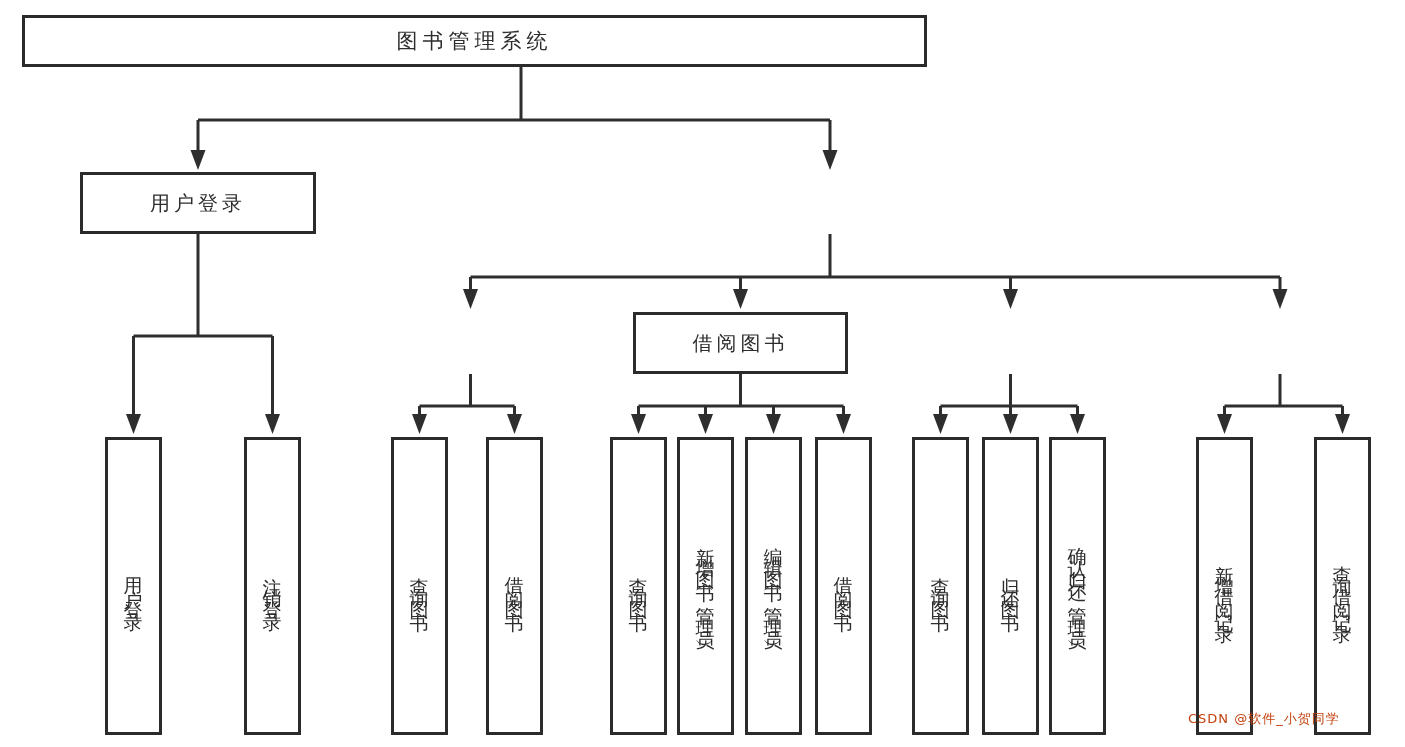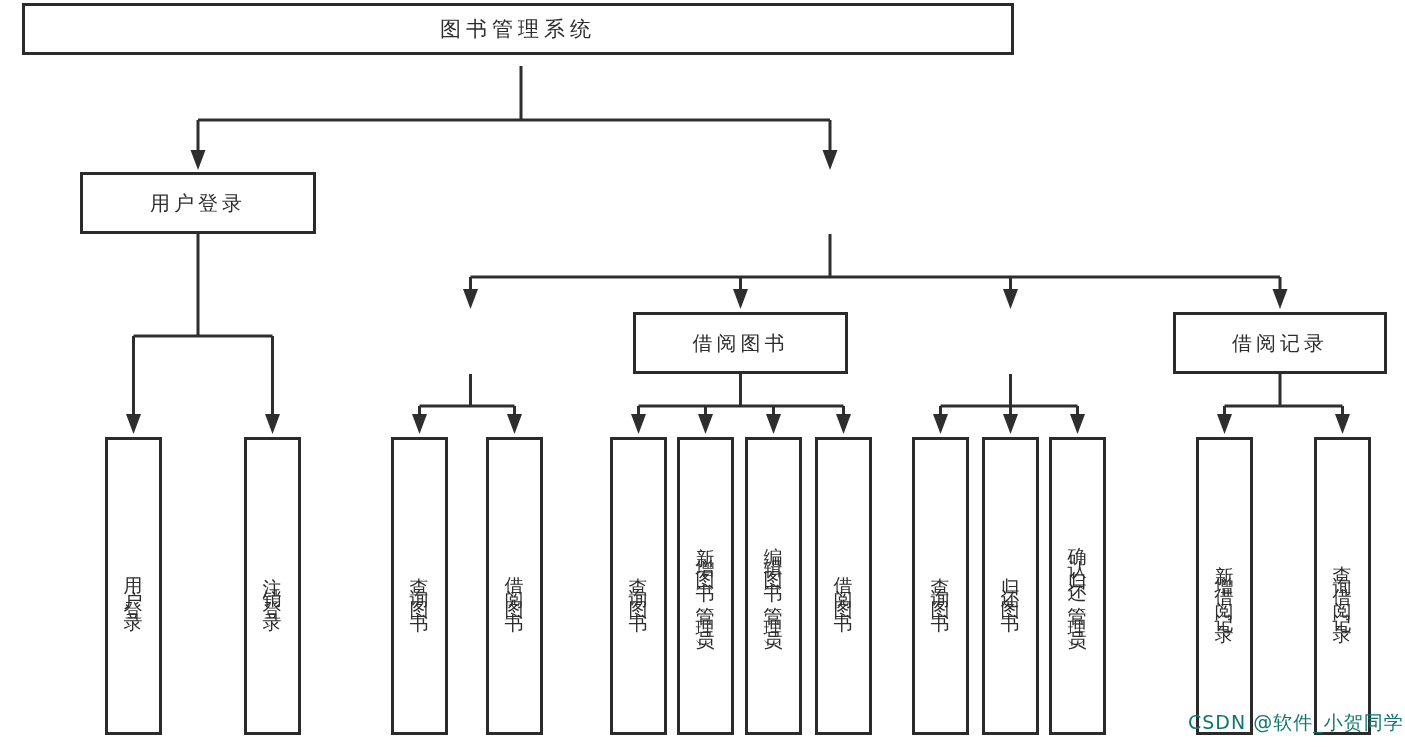--- a/index.html
+++ b/index.html
@@ -19,21 +19,21 @@
   }
   .box {
     position: absolute;
     box-sizing: border-box;
     border: 3px solid #2b2b2b;
     background: #ffffff;
     display: flex;
     align-items: center;
     justify-content: center;
   }
-  .root { left: 22px; top: 3px; width: 992px; height: 52px; }
+  .root { left: 22px; top: 15px; width: 905px; height: 52px; }
   .l2   { top: 172px; width: 236px; height: 62px; }
   .l3   { top: 312px; width: 215px; height: 62px; }
   .leaf { top: 437px; width: 57px;  height: 298px; }
   .h-label {
     font-size: 20px;
     letter-spacing: 4px;
     white-space: nowrap;
     color: #2d2d2d;
   }
   .root .h-label { font-size: 21px; letter-spacing: 5px; }
@@ -43,23 +43,23 @@
     font-size: 19px;
     letter-spacing: 12px;
     line-height: 1;
     white-space: nowrap;
     color: #2d2d2d;
   }
   .watermark {
     position: absolute;
     left: 1188px;
     top: 710px;
-    font-size: 19px;
+    font-size: 13px;
     letter-spacing: 1px;
-    color: #0f766e;
+    color: #c2410c;
     white-space: nowrap;
   }
 </style>
 </head>
 <body>
 
 <div class="canvas">
 
   <svg class="connectors" viewBox="0 0 1405 747" xmlns="http://www.w3.org/2000/svg">
     <g stroke="#2e2e2e" stroke-width="3" fill="none">
@@ -98,23 +98,20 @@
     <span class="h-label">图书管理系统</span>
   </div>
 
   <div class="box l2" style="left:80px">
     <span class="h-label">用户登录</span>
   </div>
 
   <div class="box l3" style="left:633px">
     <span class="h-label">借阅图书</span>
   </div>
-  <div class="box l3" style="left:1173px;width:214px">
-    <span class="h-label">借阅记录</span>
-  </div>
 
   <div class="box leaf" style="left:105px">
     <span class="v-label">用户登录</span>
   </div>
   <div class="box leaf" style="left:244px">
     <span class="v-label">注销登录</span>
   </div>
 
   <div class="box leaf" style="left:391px">
     <span class="v-label">查询图书</span>

